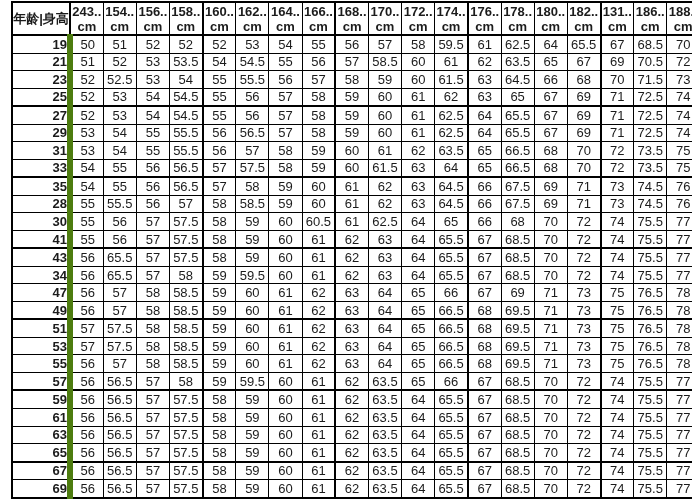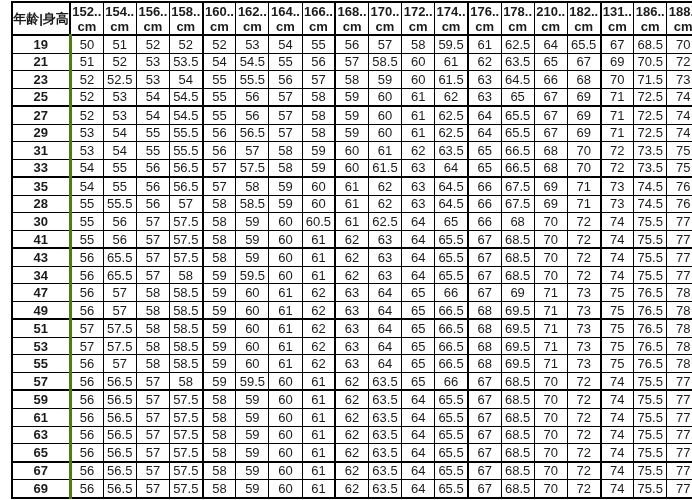--- a/index.html
+++ b/index.html
@@ -33,37 +33,38 @@
     border-bottom: 2px solid #000;
   }
   .wtable th.corner {
     width: 56px;
     font-size: 13px;
     border-right: 2px solid #000;
   }
   .wtable td { font-size: 13px; }
   .wtable td.age {
     font-weight: bold;
-    border-right: 3px solid #4d7c0f;
+    border-right: 6px solid #4d7c0f;
+    text-align: right;
   }
   
   .wtable .gcol { border-right: 2px solid #000; }
   
   .wtable tr.grow td { border-bottom: 2px solid #000; }
 </style>
 </head>
 <body>
 
 <table class="wtable">
   <thead>
     <tr>
       <th class="corner">年龄|身高</th>
 
     <th>
-          <div>152..</div>
+          <div>243..</div>
           <div>cm</div>
         </th>
         <th>
           <div>154..</div>
           <div>cm</div>
         </th>
         <th>
           <div>156..</div>
           <div>cm</div>
         </th>
@@ -105,21 +106,21 @@
         </th>
         <th>
           <div>176..</div>
           <div>cm</div>
         </th>
         <th>
           <div>178..</div>
           <div>cm</div>
         </th>
         <th>
-          <div>210..</div>
+          <div>180..</div>
           <div>cm</div>
         </th>
         <th class="gcol">
           <div>182..</div>
           <div>cm</div>
         </th>
         <th>
           <div>131..</div>
           <div>cm</div>
         </th>

